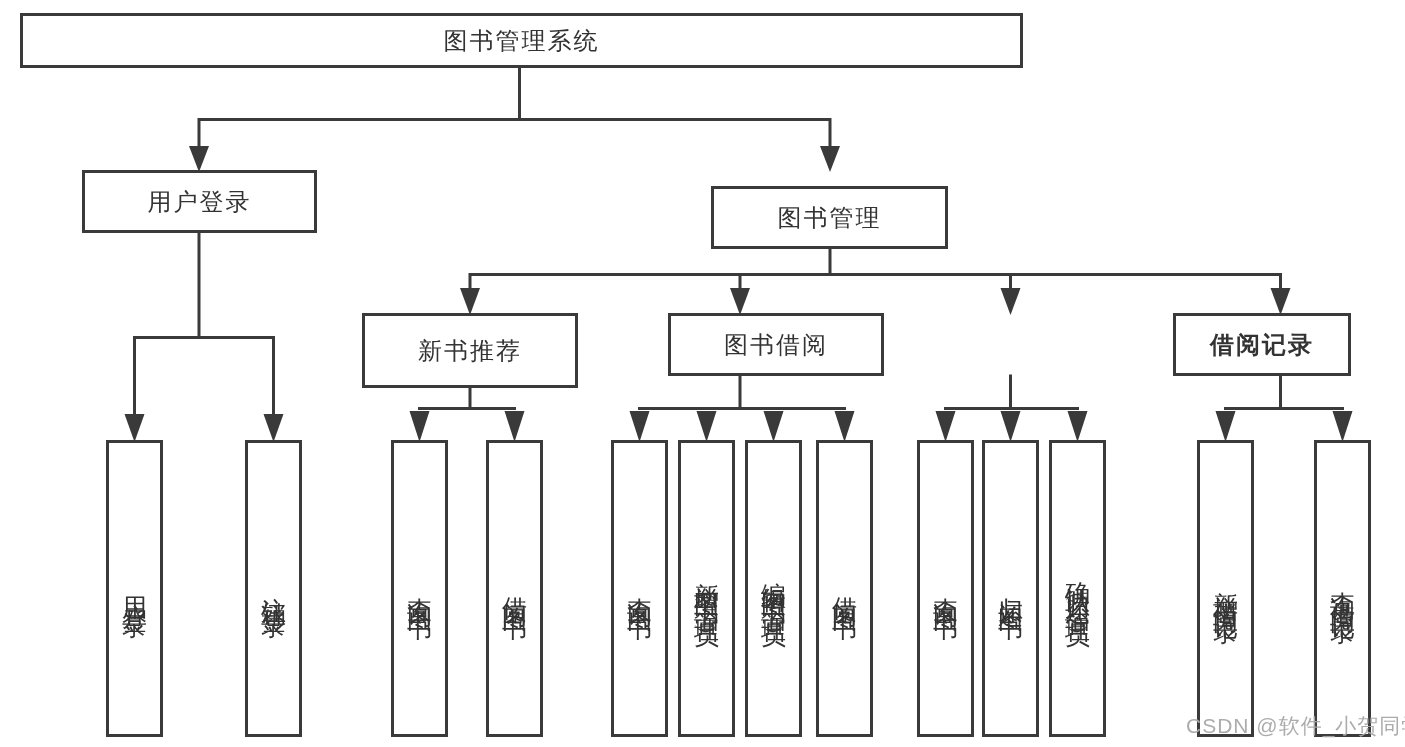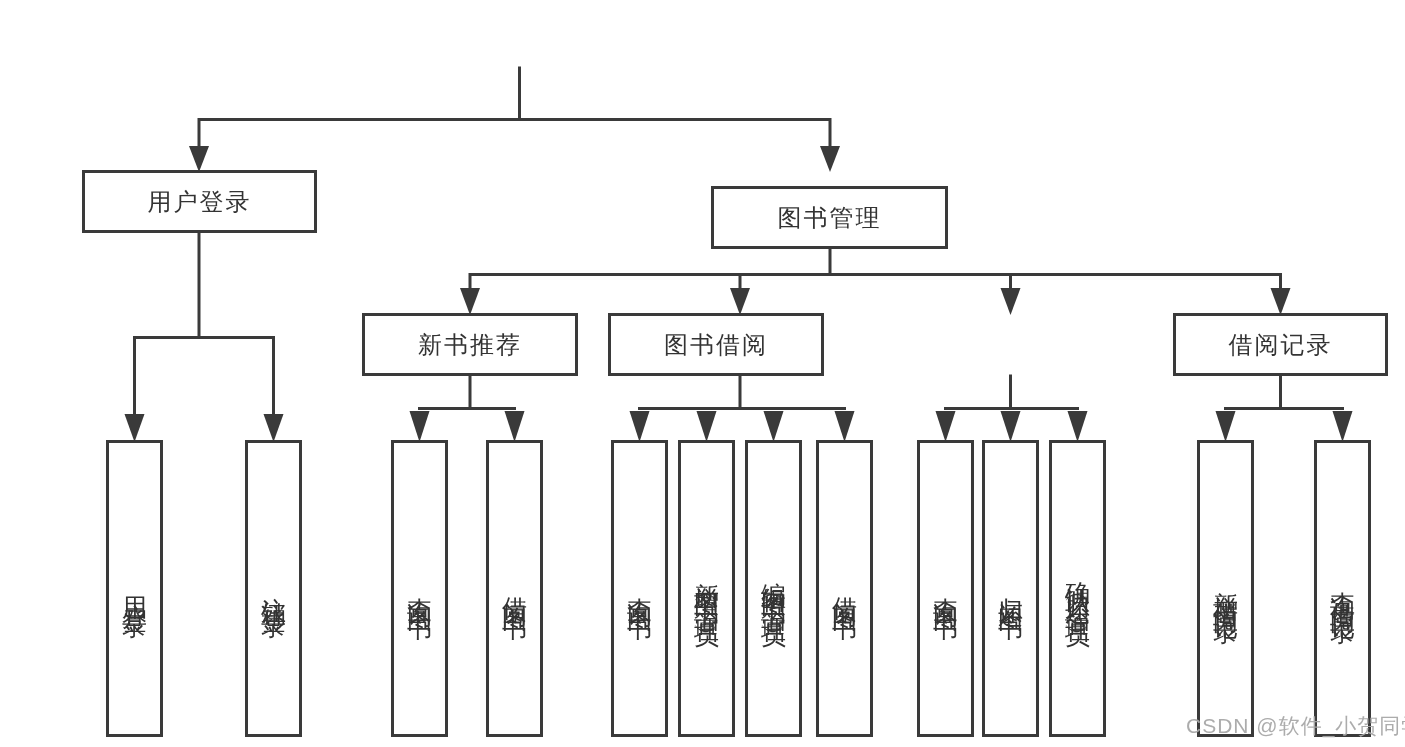--- a/index.html
+++ b/index.html
@@ -44,24 +44,24 @@
     font-size: 25px;
     letter-spacing: 6px;
     line-height: 1;
   }
   
   .root-box   { left: 20px;   top: 13px;  width: 1003px; height: 55px; }
   
   .bx-user    { left: 82px;   top: 170px; width: 235px;  height: 63px; }
   .bx-mgmt    { left: 711px;  top: 170px; width: 237px;  height: 63px; margin-top: 16px; }
   
-  .bx-s0      { left: 362px;  top: 313px; width: 216px;  height: 63px; }
-  .bx-s1      { left: 608px;  top: 313px; width: 216px;  height: 63px; }
+  .bx-s0      { left: 362px;  top: 313px; width: 216px;  height: 75px; }
+  .bx-s1      { left: 668px;  top: 313px; width: 216px;  height: 63px; }
   .bx-s2      { left: 903px;  top: 313px; width: 215px;  height: 63px; }
-  .bx-s3      { left: 1173px; top: 313px; width: 215px;  height: 63px; }
+  .bx-s3      { left: 1173px; top: 313px; width: 178px;  height: 63px; font-weight: bold; }
   
   .leaf       { top: 440px; width: 57px; height: 297px; }
   .bx-a1 { left: 106px; }
   .bx-a2 { left: 245px; }
   .bx-b1 { left: 391px; }
   .bx-b2 { left: 486px; }
   .bx-c1 { left: 611px; }
   .bx-c2 { left: 678px; }
   .bx-c3 { left: 745px; }
   .bx-c4 { left: 816px; }
@@ -116,20 +116,21 @@
     <path d="M1010.5 376 V408.5 M945.5 408.5 H1077.5"></path>
     <polygon fill="#3a3a3a" stroke="none" points="935.5,411 955.5,411 945.5,442"></polygon>
     <polygon fill="#3a3a3a" stroke="none" points="1000.5,411 1020.5,411 1010.5,442"></polygon>
     <polygon fill="#3a3a3a" stroke="none" points="1067.5,411 1087.5,411 1077.5,442"></polygon>
 
     <path d="M1280.5 376 V408.5 M1225.5 408.5 H1342.5"></path>
     <polygon fill="#3a3a3a" stroke="none" points="1215.5,411 1235.5,411 1225.5,442"></polygon>
     <polygon fill="#3a3a3a" stroke="none" points="1332.5,411 1352.5,411 1342.5,442"></polygon>
   </svg>
 
+  <div class="box h-box root-box">图书管理系统</div>
 
   <div class="box h-box bx-user">用户登录</div>
   <div class="box h-box bx-mgmt">图书管理</div>
 
   <div class="box h-box bx-s0">新书推荐</div>
   <div class="box h-box bx-s1">图书借阅</div>
   <div class="box h-box bx-s3">借阅记录</div>
 
   <div class="box v-box leaf bx-a1">用户登录</div>
   <div class="box v-box leaf bx-a2">注销登录</div>

